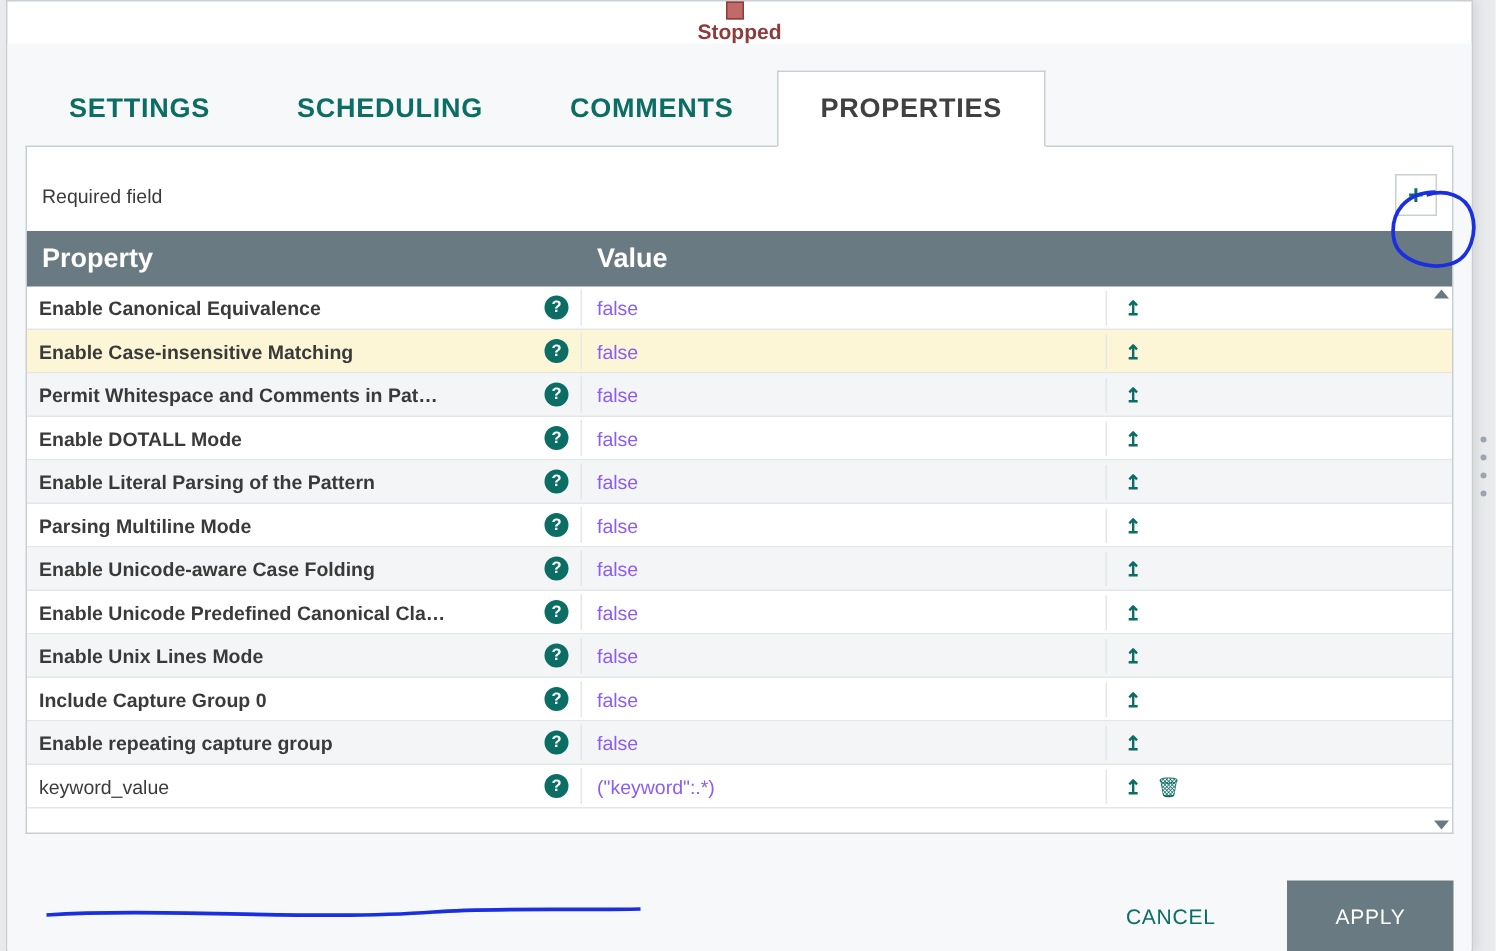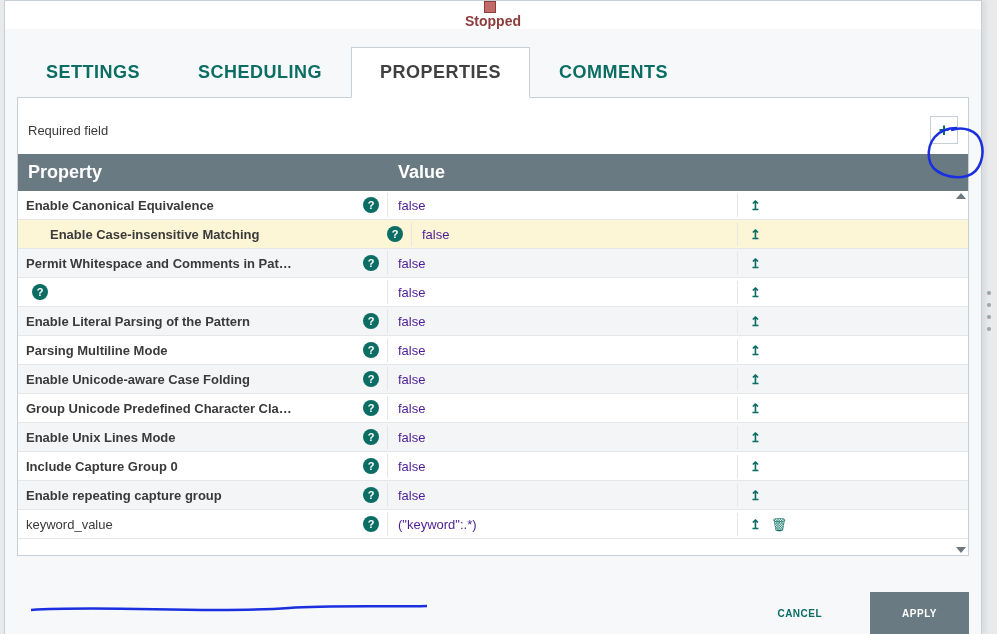--- a/index.html
+++ b/index.html
@@ -140,47 +140,47 @@
     background: #0b6d64; color: #fff;
     font-size: 11px; font-weight: 700;
     display: flex; align-items: center; justify-content: center;
     margin-left: 6px;
     cursor: pointer;
   }
   .row .vcell {
     flex: 1;
     padding: 4px 10px;
     border-right: 1px solid #e3e7ea;
-    color: #4c1d95;
+    color: #8b5cf6;
   }
   .row .icell {
     width: 230px;
     padding: 4px 12px;
     display: flex;
     gap: 10px;
     color: #0b6d64;
   }
-  .row.highlight { background: #fcf6d6; padding-left: 24px; }
+  .row.highlight { background: #fcf6d6; }
   .row.alt { background: #f3f5f6; }
   .arrow-icon {
     cursor: pointer;
     font-weight: 700;
   }
   .trash-icon {
     cursor: pointer;
   }
   .footer {
     position: absolute;
     right: 12px; bottom: 0;
     display: flex;
   }
   .btn {
     padding: 16px 32px;
-    font-size: 10px;
-    font-weight: 700;
+    font-size: 14px;
+    font-weight: 400;
     letter-spacing: .5px;
     border: none;
     cursor: pointer;
   }
   .btn-cancel { background: #f6f8f9; color: #0b6d64; }
   .btn-apply  { background: #6a7a83; color: #fff; margin-left: 16px; }
   .scroll-up-tri, .scroll-dn-tri {
     position: absolute; right: 2px;
     width: 0; height: 0;
     border-left: 5px solid transparent;
@@ -216,22 +216,22 @@
   <div class="status-bar">
     <div class="sq"></div>
     <span>Stopped</span>
   </div>
 
   <div class="inner">
 
     <div class="tabs">
       <div class="tab">SETTINGS</div>
       <div class="tab">SCHEDULING</div>
+      <div class="tab">COMMENTS</div>
       <div class="tab active">PROPERTIES</div>
-      <div class="tab">COMMENTS</div>
     </div>
 
     <div class="content">
       <div class="req-row">
         <span class="req-label">Required field</span>
         <div class="add-btn">+</div>
       </div>
 
       <div class="table-head">
         <div class="col-prop">Property</div>
@@ -266,20 +266,21 @@
                 <span class="pname">Permit Whitespace and Comments in Pat…</span>
                 <span class="help">?</span>
               </div>
               <div class="vcell">false</div>
               <div class="icell">
                 <span class="arrow-icon">↥</span>
               </div>
             </div>
             <div class="row bold">
               <div class="pcell">
+                <span class="pname">Enable DOTALL Mode</span>
                 <span class="help">?</span>
               </div>
               <div class="vcell">false</div>
               <div class="icell">
                 <span class="arrow-icon">↥</span>
               </div>
             </div>
             <div class="row bold alt">
               <div class="pcell">
                 <span class="pname">Enable Literal Parsing of the Pattern</span>
@@ -305,21 +306,21 @@
                 <span class="pname">Enable Unicode-aware Case Folding</span>
                 <span class="help">?</span>
               </div>
               <div class="vcell">false</div>
               <div class="icell">
                 <span class="arrow-icon">↥</span>
               </div>
             </div>
             <div class="row bold">
               <div class="pcell">
-                <span class="pname">Group Unicode Predefined Character Cla…</span>
+                <span class="pname">Enable Unicode Predefined Canonical Cla…</span>
                 <span class="help">?</span>
               </div>
               <div class="vcell">false</div>
               <div class="icell">
                 <span class="arrow-icon">↥</span>
               </div>
             </div>
             <div class="row bold alt">
               <div class="pcell">
                 <span class="pname">Enable Unix Lines Mode</span>

